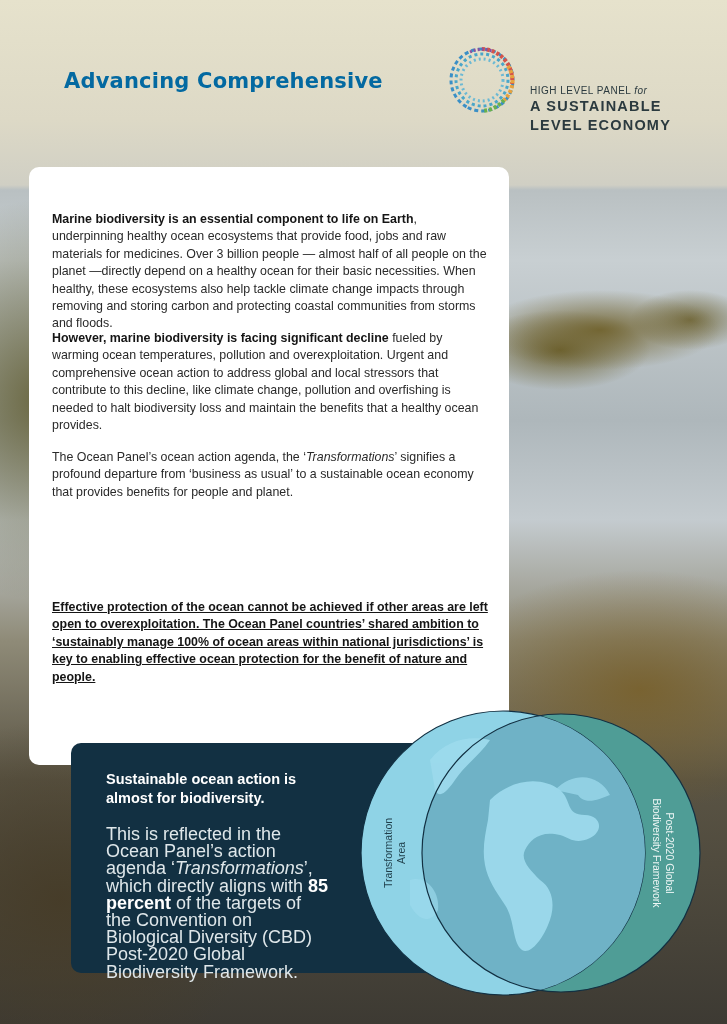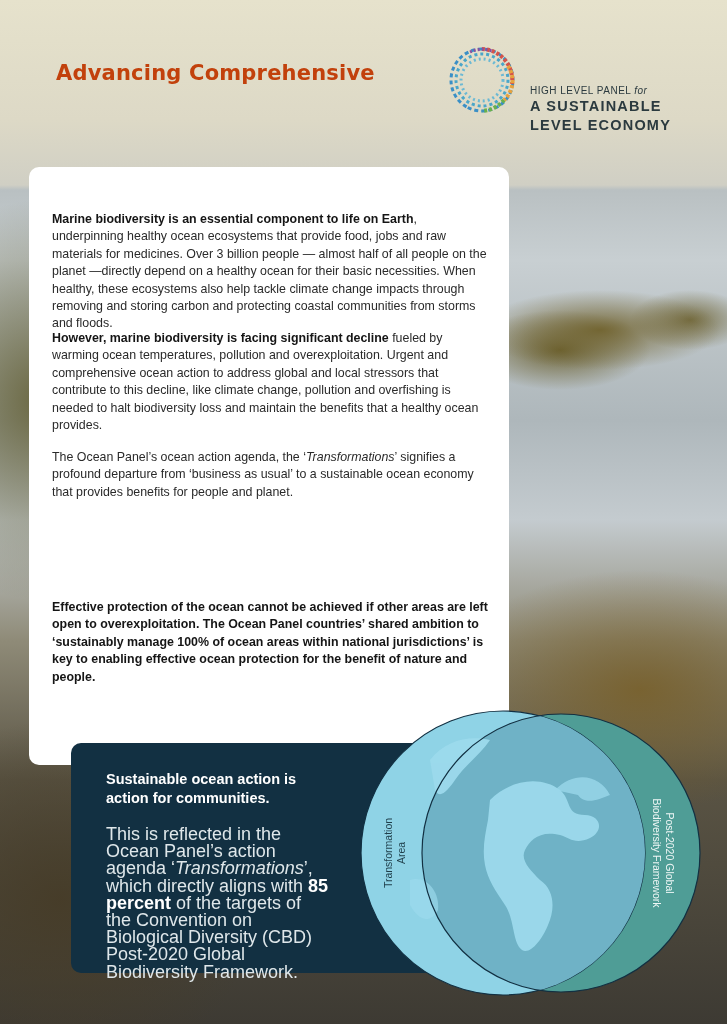--- a/index.html
+++ b/index.html
@@ -7,30 +7,30 @@
   .bg { position:absolute; inset:0;
     background:
       radial-gradient(ellipse 120px 40px at 600px 330px, rgba(110,95,40,0.9), rgba(110,95,40,0) 100%),
       radial-gradient(ellipse 90px 40px at 560px 350px, rgba(100,88,35,0.9), rgba(100,88,35,0) 100%),
       radial-gradient(ellipse 60px 30px at 690px 320px, rgba(100,88,35,0.8), rgba(100,88,35,0) 100%),
       radial-gradient(ellipse 200px 120px at 640px 690px, rgba(120,95,40,0.85), rgba(120,95,40,0) 100%),
       radial-gradient(ellipse 160px 200px at 40px 400px, rgba(95,90,45,0.85), rgba(95,90,45,0) 100%),
       radial-gradient(ellipse 200px 180px at 60px 900px, rgba(70,60,40,0.95), rgba(70,60,40,0) 100%),
       linear-gradient(to bottom, #e6e2cc 0px, #ddd9c6 120px, #d0cfc4 185px, #b9c0c2 190px, #c8cfd2 260px, #aeb7bb 420px, #c4cbcf 520px, #8f8b78 640px, #5a5444 780px, #3d3a33 1024px);
   }
-  .title { position:absolute; left:52px; top:56px; margin:4px; font-family:"DejaVu Sans", sans-serif; font-weight:bold; font-size:21px; line-height:26px; color:#c2410c; letter-spacing:0.2px; }
+  .title { position:absolute; left:52px; top:56px; margin:12px; font-family:"DejaVu Sans", sans-serif; font-weight:bold; font-size:21px; line-height:26px; color:#0369a1; letter-spacing:0.2px; }
   .logo { position:absolute; left:446px; top:44px; width:72px; height:72px; }
   .logo-text { position:absolute; left:530px; top:56px; font-family:"Liberation Sans", sans-serif; color:#2b3a3f; }
   .logo-text .l1 { font-size:10px; letter-spacing:0.5px; line-height:13px;margin-top:28px; }
   .logo-text .l1 i { font-style:italic; }
   .logo-text .l2, .logo-text .l3 { font-size:14.5px; font-weight:bold; letter-spacing:1.2px; line-height:19px; }
   .card { position:absolute; left:29px; top:167px; width:480px; height:598px; background:#ffffff; border-radius:10px; }
   .card p { position:absolute; left:23px; width:440px; margin:0; font-family:"Liberation Sans", sans-serif; font-size:12.4px; line-height:17.4px; color:#2a2a2a; }
   .card p b { color:#151515; }
-  .p1 { top:44px; } .p2 { top:163px; } .p3 { top:282px; } .p4 { top:348px; } .p5 { top:432px; font-weight:bold; color:#151515 !important; }
+  .p1 { top:44px; } .p2 { top:163px; } .p3 { top:282px; } .p4 { top:348px; } .p5 { top:432px; font-weight:bold; color:#151515 !important;text-decoration:underline; }
   .dark-box { position:absolute; left:71px; top:743px; width:380px; height:230px; background:#123042; border-radius:10px; }
   .dark-box h3 { position:absolute; left:35px; top:27px; margin:0; width:220px; font-family:"Liberation Sans", sans-serif; font-weight:bold; font-size:14.5px; line-height:19px; color:#ffffff; }
   .dark-box .body { position:absolute; left:35px; top:83px; width:225px; font-family:"Liberation Sans", sans-serif; font-size:18px; line-height:17.2px; color:#dfe7ea; }
   .dark-box .body b { color:#ffffff; }
   .venn { position:absolute; left:350px; top:700px; width:377px; height:310px; }
   .lbl { font-family:"Liberation Sans", sans-serif; }
 </style>
 </head>
 <body>
 
@@ -59,21 +59,21 @@
 </div>
 
 <div class="card">
   <p class="p1"><b>Marine biodiversity is an essential component to life on Earth</b><span>, underpinning healthy ocean ecosystems that provide food, jobs and raw materials for medicines. Over 3 billion people — almost half of all people on the planet —directly depend on a healthy ocean for their basic necessities. When healthy, these ecosystems also help tackle climate change impacts through removing and storing carbon and protecting coastal communities from storms and floods.</span></p>
   <p class="p2"><b>However, marine biodiversity is facing significant decline</b><span> fueled by warming ocean temperatures, pollution and overexploitation. Urgent and comprehensive ocean action to address global and local stressors that contribute to this decline, like climate change, pollution and overfishing is needed to halt biodiversity loss and maintain the benefits that a healthy ocean provides.</span></p>
   <p class="p3"><span>The Ocean Panel’s ocean action agenda, the ‘</span><i>Transformations</i><span>’ signifies a profound departure from ‘business as usual’ to a sustainable ocean economy that provides benefits for people and planet.</span></p>
   <p class="p5">Effective protection of the ocean cannot be achieved if other areas are left open to overexploitation. The Ocean Panel countries’ shared ambition to ‘sustainably manage 100% of ocean areas within national jurisdictions’ is key to enabling effective ocean protection for the benefit of nature and people.</p>
 </div>
 
 <div class="dark-box">
-  <h3>Sustainable ocean action is action for communities.</h3>
+  <h3>Sustainable ocean action is almost for biodiversity.</h3>
   <div class="body"><span>This is reflected in the Ocean Panel’s action agenda ‘</span><i>Transformations</i><span>’, which directly aligns with </span><b>85 percent</b><span> of the targets of the Convention on Biological Diversity (CBD) Post-2020 Global Biodiversity Framework.</span></div>
 </div>
 
 <svg class="venn" viewBox="350 700 377 310">
   <defs>
     <clipPath id="clipL">
         <circle cx="503" cy="853" r="142"></circle>
       </clipPath>
   </defs>
   <circle cx="561" cy="853" r="139" fill="#4f9d96" stroke="#123042" stroke-width="1.2"></circle>

